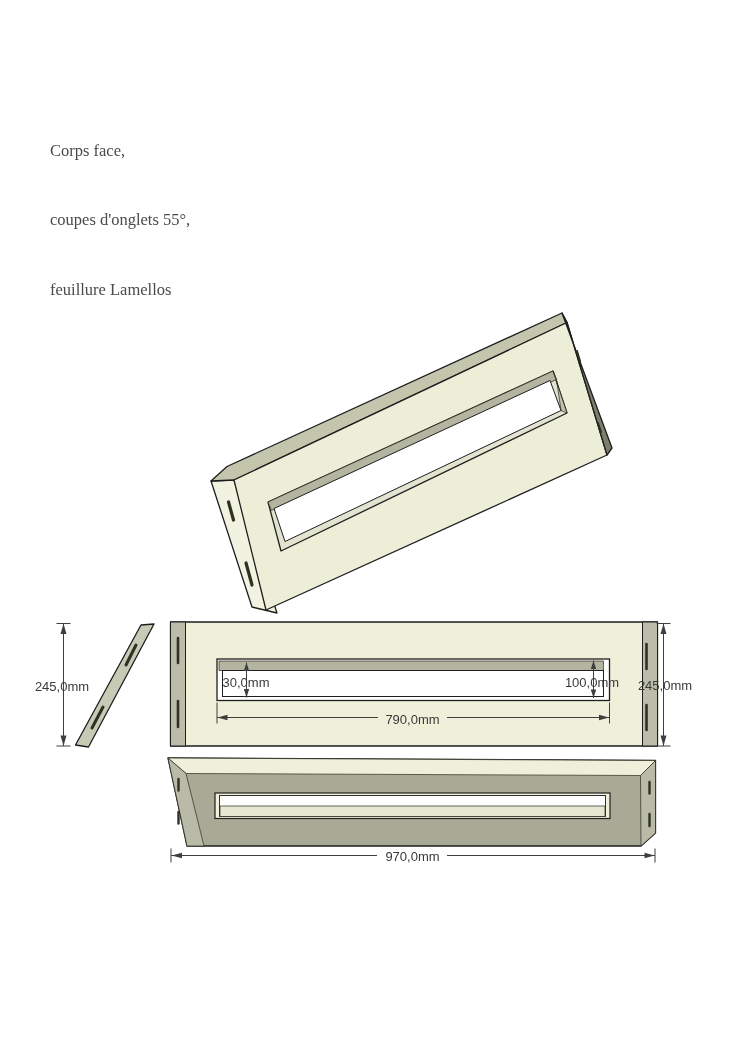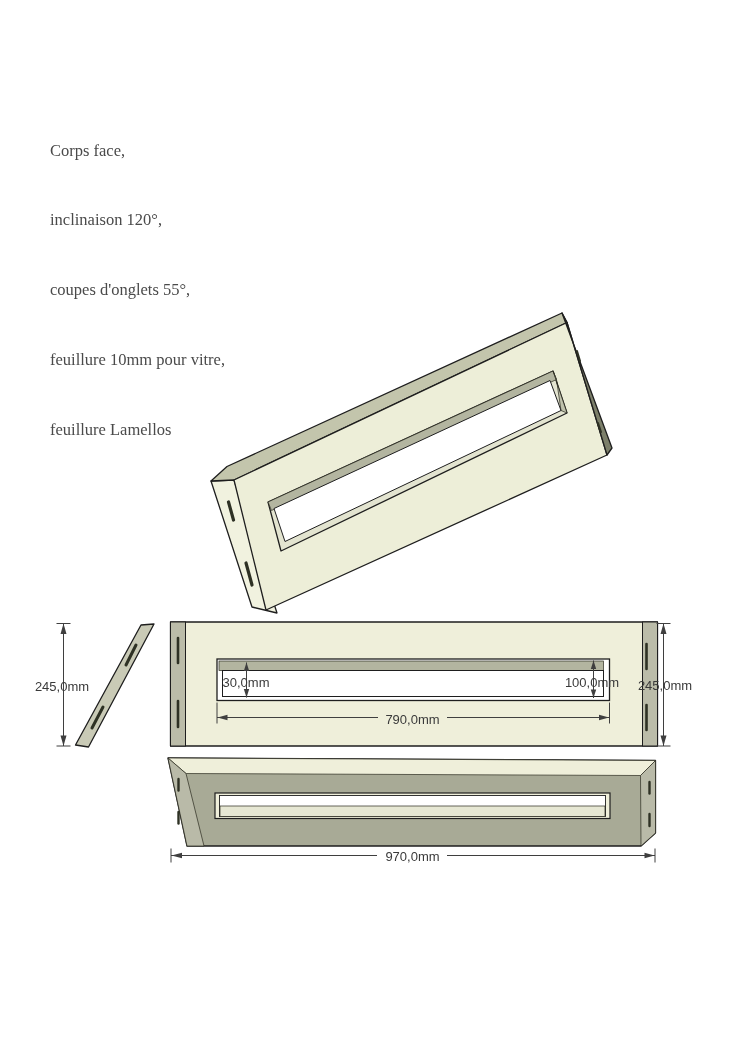--- a/index.html
+++ b/index.html
@@ -16,23 +16,21 @@
   .dima{fill:#3f3f3f;stroke:none;}
   .dimt{font-family:"Liberation Sans",sans-serif;font-size:13px;fill:#3a3a3a;}
 </style>
 </head>
 <body>
 
 <div class="page">
 
   <div class="annotation">
     <div>Corps face,</div>
-    <div>inclinaison 120°,</div>
     <div>coupes d'onglets 55°,</div>
-    <div>feuillure 10mm pour vitre,</div>
     <div>feuillure Lamellos</div>
   </div>
 
   <svg width="744" height="1044" viewBox="0 0 744 1044">
 
     <g>
 
       <polygon class="face" points="211,481 234,480 277,613 252,607" fill="#F1F2DF"></polygon>
 
       <polygon class="face" points="211,481 227,466.5 562,313 567,322.5 234,480" fill="#C3C5AC"></polygon>

